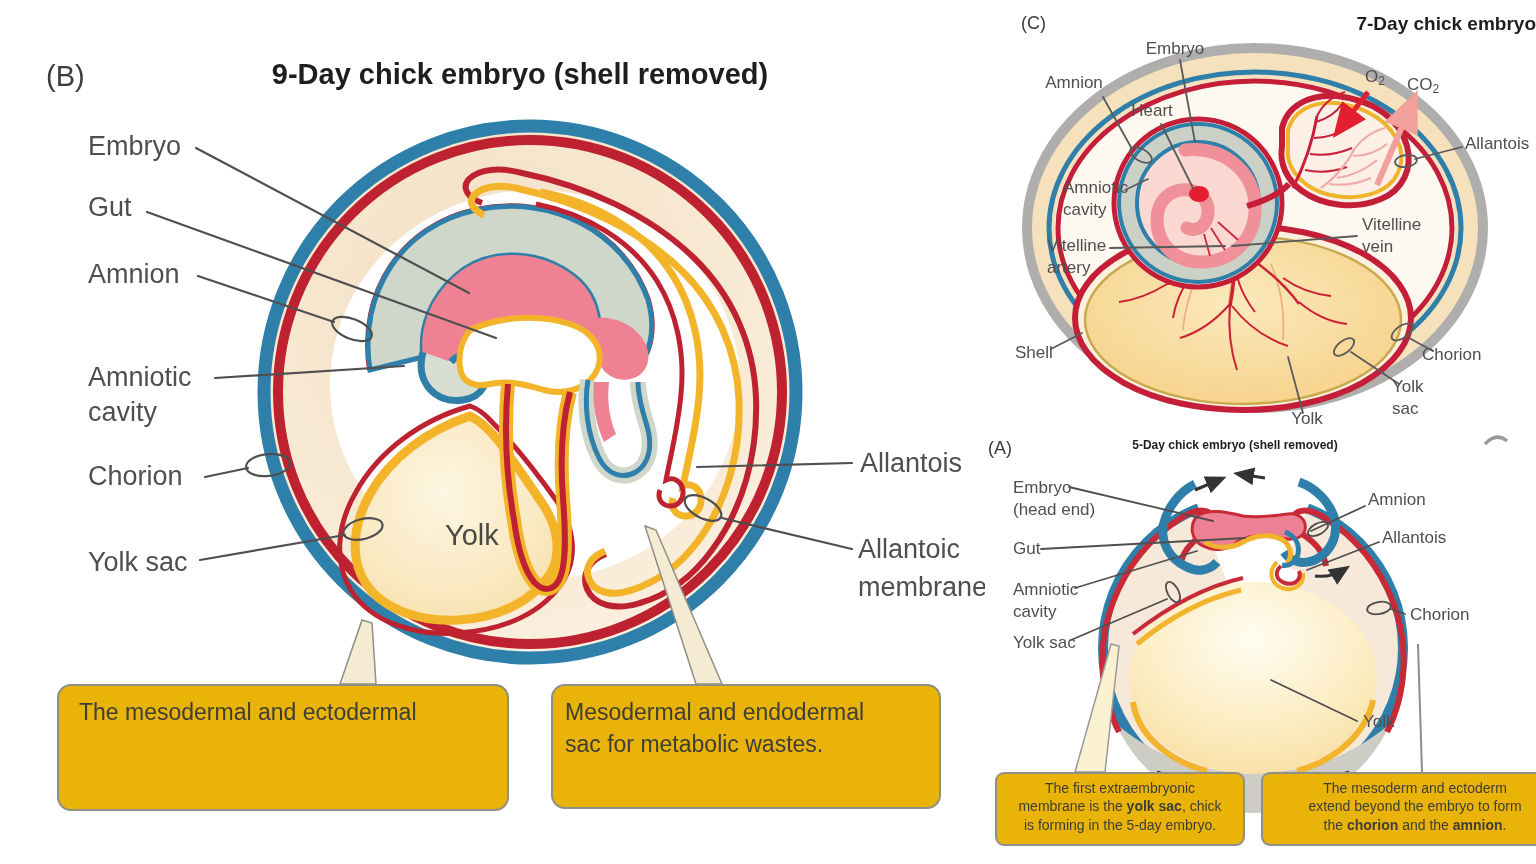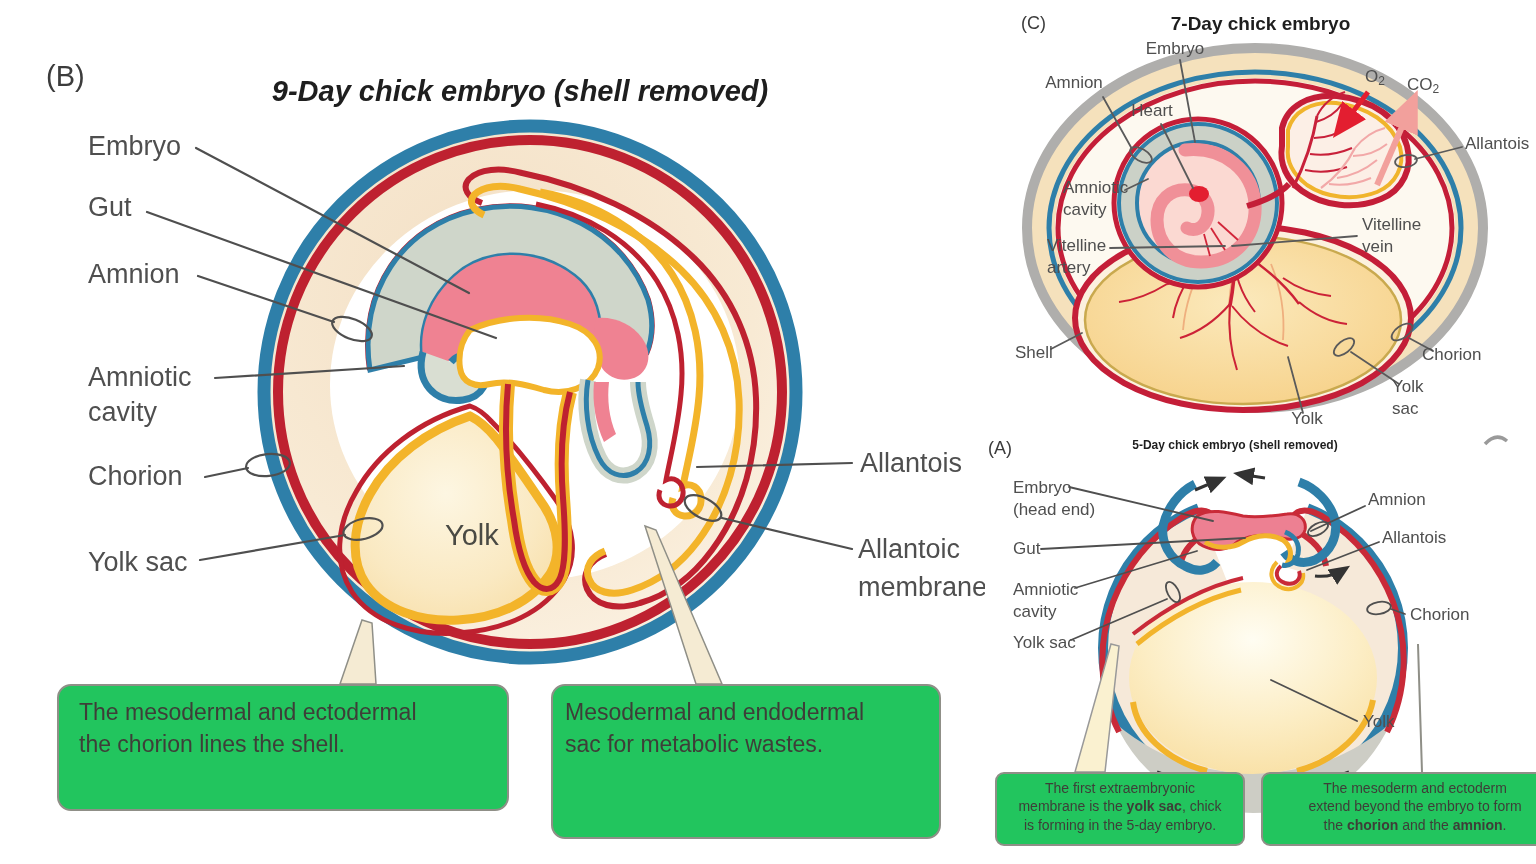--- a/index.html
+++ b/index.html
@@ -13,27 +13,27 @@
   svg text{font-family:"Liberation Sans",sans-serif;fill:#4f4f4f;}
   .lblB{font-size:27px;}
   .lblS{font-size:17px;}
   .yolkB{font-size:29px;fill:#4a4a44;}
   .yolkC{font-size:17px;}
   .panel-letter{position:absolute;color:#3c3c3c;}
   #panelB .panel-letter{left:46px;top:60px;font-size:29px;}
   #panelC .panel-letter{left:36px;top:13px;font-size:18px;}
   #panelA .panel-letter{left:3px;top:8px;font-size:18px;}
   .panel-title{position:absolute;text-align:center;font-weight:bold;color:#1e1e1e;}
-  #panelB .panel-title{left:55px;width:930px;top:75px;font-size:29px;font-style:italic;}
-  #panelC .panel-title{left:0;width:551px;top:13px;font-size:19px;}
+  #panelB .panel-title{left:55px;width:930px;top:58px;font-size:29px;}
+  #panelC .panel-title{left:0;width:551px;top:13px;font-size:19px;text-align:right;}
   #panelA .panel-title{left:0;width:500px;top:8px;font-size:12px;}
-  .caption{position:absolute;background:#22c55e;border:2px solid #8F8F87;color:#3E3E38;box-sizing:border-box;}
+  .caption{position:absolute;background:#eab308;border:2px solid #8F8F87;color:#3E3E38;box-sizing:border-box;}
   .capB{border-radius:14px;font-size:23px;line-height:1.4;padding:10px 20px;}
   #capB-left{left:57px;top:684px;width:452px;height:127px;}
-  #capB-right{left:551px;top:684px;width:390px;height:155px;padding-left:12px;}
+  #capB-right{left:551px;top:684px;width:390px;height:125px;padding-left:12px;}
   .capA{border-radius:9px;font-size:14px;line-height:1.32;padding:5px 10px;text-align:center;}
   #capA-left{left:10px;top:342px;width:250px;height:74px;}
   #capA-right{left:276px;top:342px;width:308px;height:74px;}
   .cap-line{white-space:nowrap;}
   .b{font-weight:bold;}
 </style>
 </head>
 <body>
 
 <div class="stage">
@@ -109,21 +109,20 @@
       <text class="lblB" x="88" y="571">Yolk sac</text>
       <text class="lblB" x="860" y="472">Allantois</text>
       <text class="lblB" x="858" y="558">Allantoic</text>
       <text class="lblB" x="858" y="596">membrane</text>
     </svg>
 
     <div class="panel-letter">(B)</div>
     <div class="panel-title">9-Day chick embryo (shell removed)</div>
     <div class="caption capB" id="capB-left">
         <div class="cap-line"><span>The mesodermal and ectodermal</span></div>
-        <div class="cap-line"><span>the chorion lines the shell.</span></div>
       </div>
     <div class="caption capB" id="capB-right">
         <div class="cap-line"><span>Mesodermal and endodermal</span></div>
         <div class="cap-line"><span>sac for metabolic wastes.</span></div>
       </div>
   </div>
 
   <div class="panel" id="panelC">
     <svg width="551" height="430" viewBox="0 0 551 430">
       <defs>

